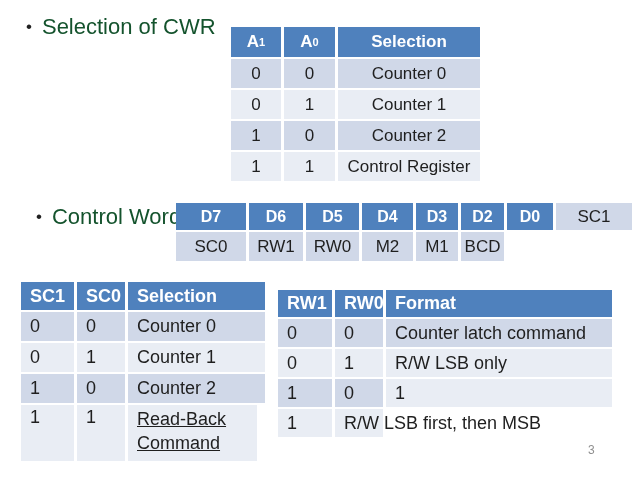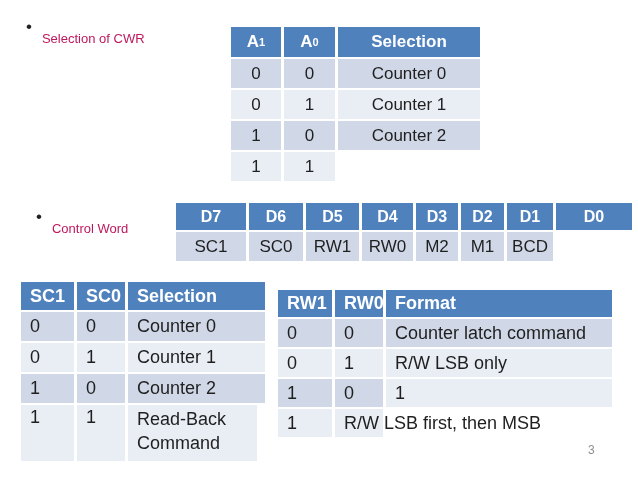--- a/index.html
+++ b/index.html
@@ -7,30 +7,30 @@
     position:relative;
     width:638px;height:478px;
     background:#ffffff;
     font-family:"Liberation Sans", sans-serif;
     color:#212121;
     overflow:hidden;
   }
   
   .bullet{position:absolute;display:flex;}
   .bullet .dot{font-size:17px;line-height:31px;margin-right:10px;color:#212121;}
-  .bullet .lines{font-size:13px;line-height:31px;color:#be185d;margin-top:12px;}
+  .bullet .lines{font-size:22px;line-height:31px;color:#14532d;}
   .bullet .lines .l2{padding-left:5px;}
   
   .tbl{position:absolute;display:grid;background:#ffffff;gap:2px 3px;}
   .cell{display:flex;align-items:center;justify-content:center;font-size:17px;color:#1f1f1f;white-space:nowrap;}
   .hdr{background:#4F81BD;color:#ffffff;font-weight:bold;}
   .dark{background:#D0D8E8;}
   .light{background:#E9EDF4;}
   .left{justify-content:flex-start;padding-left:9px;}
-  .wrap{white-space:normal;line-height:24px;}
+  .wrap{white-space:normal;line-height:24px;text-decoration:underline;}
   .top{align-items:flex-start;padding-top:2px;}
   sub{font-size:11px;line-height:0;}
   
   .tblA{left:231px;top:27px;width:249px;grid-template-columns:50px 51px 1fr;grid-template-rows:30px 29px 29px 29px 29px;}
   .tblA .hdr{font-size:17px;}
   
   .tblD{left:176px;top:203px;width:456px;grid-template-columns:70px 54px 53px 51px 42px 43px 46px 1fr;grid-template-rows:27px 29px;border-radius:16px;}
   .tblD .hdr{font-size:16px;}
   
   .tblSC{left:21px;top:282px;width:244px;grid-template-columns:53px 48px 1fr;grid-template-rows:28px 29px 29px 29px auto;}
@@ -78,30 +78,30 @@
     <div class="cell light">0</div>
     <div class="cell light">1</div>
     <div class="cell light">Counter 1</div>
 
     <div class="cell dark">1</div>
     <div class="cell dark">0</div>
     <div class="cell dark">Counter 2</div>
 
     <div class="cell light">1</div>
     <div class="cell light">1</div>
+    <div class="cell light">Control Register</div>
   </div>
 
   <div class="tbl tblD">
     <div class="cell hdr">D7</div>
     <div class="cell hdr">D6</div>
     <div class="cell hdr">D5</div>
     <div class="cell hdr">D4</div>
     <div class="cell hdr">D3</div>
     <div class="cell hdr">D2</div>
-    <div class="cell hdr">D1</div>
     <div class="cell hdr">D0</div>
 
     <div class="cell dark">SC1</div>
     <div class="cell dark">SC0</div>
     <div class="cell dark">RW1</div>
     <div class="cell dark">RW0</div>
     <div class="cell dark">M2</div>
     <div class="cell dark">M1</div>
     <div class="cell dark">BCD</div>
   </div>

